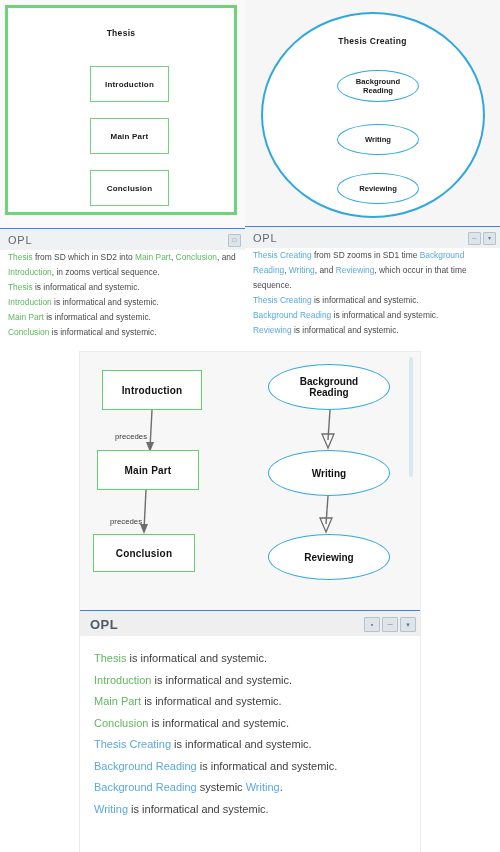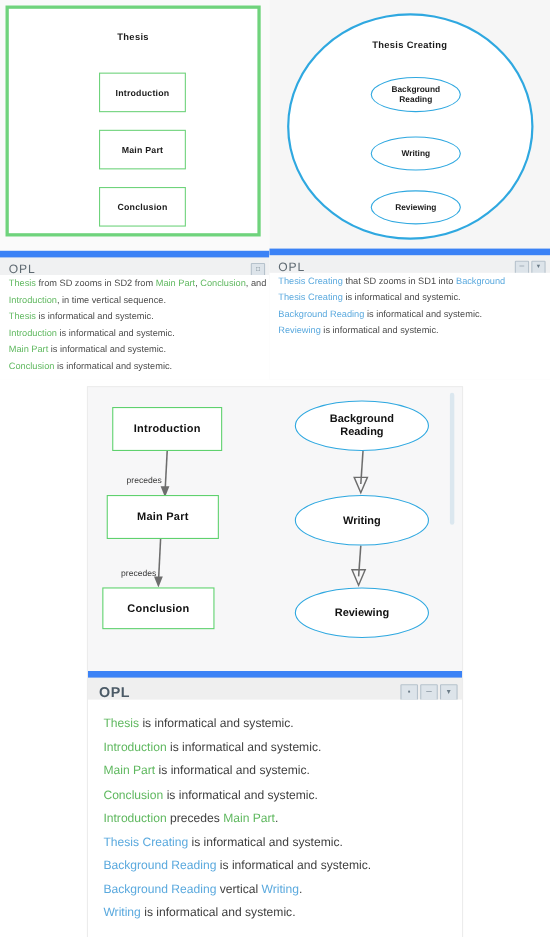--- a/index.html
+++ b/index.html
@@ -9,21 +9,21 @@
     font-family:"Liberation Sans", sans-serif;
     position:relative;
     overflow:hidden;
   }
   .stage{position:absolute;inset:0;padding-left:28px;}
 
   
   .panel{position:absolute;background:#f4f5f6;}
   .opl-bar{
     position:absolute;left:0;right:0;height:22px;
-    background:#f0f1f2;border-top:6px solid #3b82f6;
+    background:#f0f1f2;border-top:1px solid #3b82f6;
     display:flex;align-items:center;
   }
   .opl-title{
     font-size:11px;color:#5f6a72;letter-spacing:.8px;
     padding-left:8px;font-weight:400;
   }
   .win-btns{margin-left:auto;display:flex;gap:2px;padding-right:4px;}
   .wbtn{
     width:11px;height:11px;border:1px solid #b6c2cc;background:#dde4ea;
     border-radius:1px;display:flex;align-items:center;justify-content:center;
@@ -148,22 +148,22 @@
       <div class="gbox" id="lb3">Conclusion</div>
     </div>
 
     <div class="opl-bar">
       <span class="opl-title">OPL</span>
       <span class="win-btns">
         <span class="wbtn">□</span>
       </span>
     </div>
     <div class="opl-body" id="opl-left">
-        <div class="opl-line"><span class="g">Thesis</span><span> from SD zooms in SD2 from </span><span class="g">Main Part</span><span>, </span><span class="g">Conclusion</span><span>, and</span></div>
-        <div class="opl-line"><span class="g">Introduction</span><span>, in time vertical sequence.</span></div>
+        <div class="opl-line"><span class="g">Thesis</span><span> from SD which in SD2 into </span><span class="g">Main Part</span><span>, </span><span class="g">Conclusion</span><span>, and</span></div>
+        <div class="opl-line"><span class="g">Introduction</span><span>, in zooms vertical sequence.</span></div>
         <div class="opl-line"><span class="g">Thesis</span><span> is informatical and systemic.</span></div>
         <div class="opl-line"><span class="g">Introduction</span><span> is informatical and systemic.</span></div>
         <div class="opl-line"><span class="g">Main Part</span><span> is informatical and systemic.</span></div>
         <div class="opl-line"><span class="g">Conclusion</span><span> is informatical and systemic.</span></div>
       </div>
   </div>
 
   <div class="panel" id="p-right">
     <div class="frame">
       <div class="big-ellipse"></div>
@@ -176,21 +176,23 @@
     </div>
 
     <div class="opl-bar">
       <span class="opl-title">OPL</span>
       <span class="win-btns">
         <span class="wbtn">─</span>
         <span class="wbtn">▾</span>
       </span>
     </div>
     <div class="opl-body" id="opl-right">
-        <div class="opl-line"><span class="b">Thesis Creating</span><span> that SD zooms in SD1 into </span><span class="b">Background</span></div>
+        <div class="opl-line"><span class="b">Thesis Creating</span><span> from SD zooms in SD1 time </span><span class="b">Background</span></div>
+        <div class="opl-line"><span class="b">Reading</span><span>, </span><span class="b">Writing</span><span>, and </span><span class="b">Reviewing</span><span>, which occur in that time</span></div>
+        <div class="opl-line"><span>sequence.</span></div>
         <div class="opl-line"><span class="b">Thesis Creating</span><span> is informatical and systemic.</span></div>
         <div class="opl-line"><span class="b">Background Reading</span><span> is informatical and systemic.</span></div>
         <div class="opl-line"><span class="b">Reviewing</span><span> is informatical and systemic.</span></div>
       </div>
   </div>
 
   <div class="panel" id="p-mid">
     <div class="diagram">
 
       <svg width="340" height="260" style="position:absolute;left:0;top:0;">
@@ -230,21 +232,20 @@
         <span class="wbtn">▪</span>
         <span class="wbtn">─</span>
         <span class="wbtn">▾</span>
       </span>
     </div>
     <div class="opl-body" id="opl-mid">
         <div class="opl-line"><span class="g">Thesis</span><span> is informatical and systemic.</span></div>
         <div class="opl-line"><span class="g">Introduction</span><span> is informatical and systemic.</span></div>
         <div class="opl-line"><span class="g">Main Part</span><span> is informatical and systemic.</span></div>
         <div class="opl-line"><span class="g">Conclusion</span><span> is informatical and systemic.</span></div>
-        <div class="opl-line"><span class="g">Introduction</span><span> precedes </span><span class="g">Main Part</span><span>.</span></div>
         <div class="opl-line"><span class="b">Thesis Creating</span><span> is informatical and systemic.</span></div>
         <div class="opl-line"><span class="b">Background Reading</span><span> is informatical and systemic.</span></div>
-        <div class="opl-line"><span class="b">Background Reading</span><span> vertical </span><span class="b">Writing</span><span>.</span></div>
+        <div class="opl-line"><span class="b">Background Reading</span><span> systemic </span><span class="b">Writing</span><span>.</span></div>
         <div class="opl-line"><span class="b">Writing</span><span> is informatical and systemic.</span></div>
       </div>
   </div>
 
 </div>
 
 </body></html>

